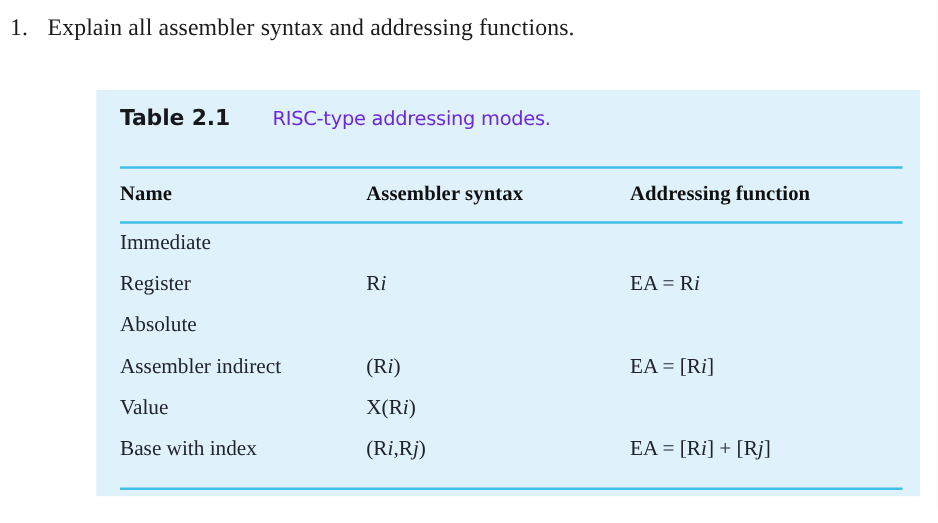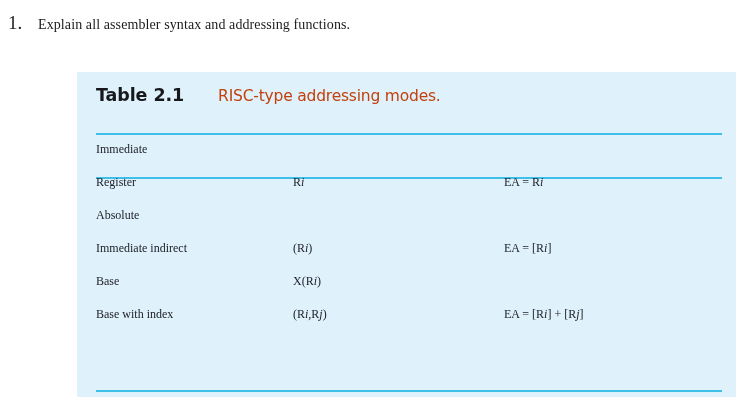--- a/index.html
+++ b/index.html
@@ -29,21 +29,21 @@
     line-height: 26px;
     color: #1b1b1b;
   }
   .question-marker {
     width: 30px;
     flex: 0 0 30px;
     font-size: 19px;
   }
   .question-text {
     flex: 1 1 auto;
-    font-size: 14px;
+    font-size: 19px;
     letter-spacing: .1px;
   }
 
   
   .table-panel {
     position: absolute;
     left: 77px;
     top: 72px;
     width: 659px;
     height: 325px;
@@ -64,21 +64,21 @@
   }
   .caption-label {
     font-weight: bold;
     font-size: 17.5px;
     letter-spacing: -0.1px;
   }
   .caption-text {
     font-size: 15.5px;
     margin-left: 34px;
     letter-spacing: -0.2px;
-    color: #c2410c;
+    color: #6d28d9;
   }
 
   
   .rule {
     position: absolute;
     left: 19px;
     width: 626px;
     background: #3fbfe8;
   }
   .rule-top    { top: 61px;  height: 2px; }
@@ -112,21 +112,21 @@
 
   .header-row .cell {
     font-weight: bold;
     font-size: 16.5px;
     line-height: 44px;
     letter-spacing: .1px;
     color: #101010;
   }
   .body-row .cell {
     color: #20232a;
-    font-size: 12px;
+    font-size: 17px;
   }
   .body-row {
     position: relative;
   }
   .ital {
     font-style: italic;
   }
 </style>
 </head>
 <body>
@@ -142,43 +142,48 @@
     <span class="caption-label">Table 2.1</span>
     <span class="caption-text">RISC-type addressing modes.</span>
   </div>
 
   <div class="rule rule-top"></div>
   <div class="rule rule-header"></div>
   <div class="rule rule-bottom"></div>
 
   <div class="tbl">
 
+    <div class="tbl-row header-row">
+      <div class="cell c-name">Name</div>
+      <div class="cell c-syntax">Assembler syntax</div>
+      <div class="cell c-func">Addressing function</div>
+    </div>
 
     <div class="tbl-row body-row">
       <div class="cell c-name">Immediate</div>
     </div>
 
     <div class="tbl-row body-row">
       <div class="cell c-name">Register</div>
       <div class="cell c-syntax"><span>R</span><span class="ital">i</span><span></span></div>
       <div class="cell c-func"><span>EA = R</span><span class="ital">i</span><span></span></div>
     </div>
 
     <div class="tbl-row body-row">
       <div class="cell c-name">Absolute</div>
     </div>
 
     <div class="tbl-row body-row">
-      <div class="cell c-name">Immediate indirect</div>
+      <div class="cell c-name">Assembler indirect</div>
       <div class="cell c-syntax"><span>(R</span><span class="ital">i</span><span>)</span></div>
       <div class="cell c-func"><span>EA = [R</span><span class="ital">i</span><span>]</span></div>
     </div>
 
     <div class="tbl-row body-row">
-      <div class="cell c-name">Base</div>
+      <div class="cell c-name">Value</div>
       <div class="cell c-syntax"><span>X(R</span><span class="ital">i</span><span>)</span></div>
     </div>
 
     <div class="tbl-row body-row">
       <div class="cell c-name">Base with index</div>
       <div class="cell c-syntax"><span>(R</span><span class="ital">i</span><span>,R</span><span class="ital">j</span><span>)</span></div>
       <div class="cell c-func"><span>EA = [R</span><span class="ital">i</span><span>] + [R</span><span class="ital">j</span><span>]</span></div>
     </div>
 
   </div>

